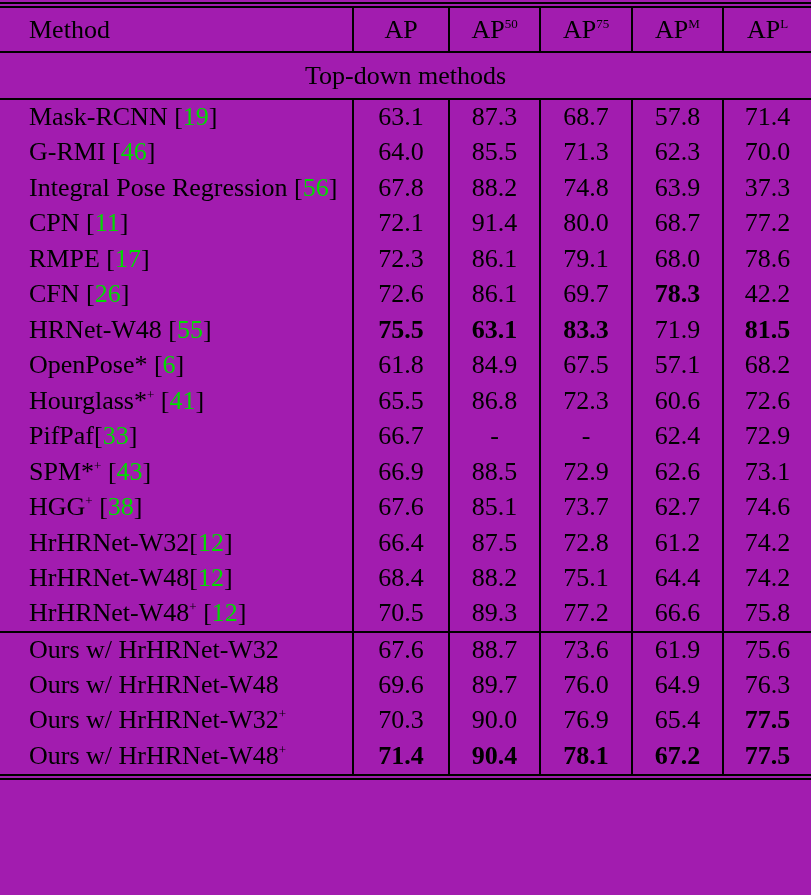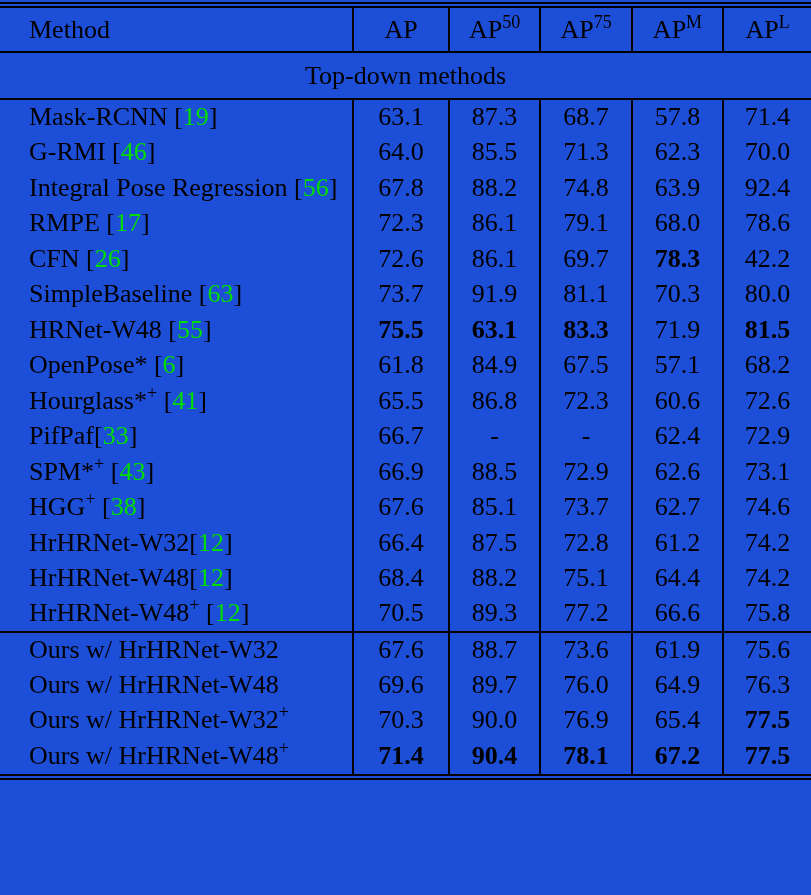--- a/index.html
+++ b/index.html
@@ -3,21 +3,21 @@
 <meta charset="utf-8">
 <style>
   html, body {
     margin: 0;
     padding: 0;
     background: #ffffff;
   }
   .page {
     width: 811px;
     height: 895px;
-    background: #1d4ed8;
+    background: #a21caf;
     box-sizing: border-box;
     padding-top: 2px;
     font-family: "Liberation Serif", "DejaVu Serif", serif;
     color: #000000;
     overflow: hidden;
   }
   .dblrule {
     width: 811px;
     height: 2px;
     border-top: 2px solid #000;
@@ -54,21 +54,21 @@
   tr.section-row td {
     text-align: center;
     border-top: 2px solid #000;
     border-bottom: 2px solid #000;
   }
   tr.group-start td {
     border-top: 2px solid #000;
   }
   .bold { font-weight: bold; }
   sup {
-    font-size: 18px;
+    font-size: 13px;
     line-height: 0;
   }
   .cite-num { color: #00dd00; }
   .citeref { cursor: pointer; }
 </style>
 </head>
 <body>
 
 <div class="page">
   <div class="dblrule"></div>
@@ -110,45 +110,45 @@
           <td class="val">71.3</td>
           <td class="val">62.3</td>
           <td class="val">70.0</td>
         </tr>
         <tr class="data-row">
           <td class="method">Integral Pose Regression <span class="citeref">[<span class="cite-num">56</span>]</span></td>
           <td class="val">67.8</td>
           <td class="val">88.2</td>
           <td class="val">74.8</td>
           <td class="val">63.9</td>
-          <td class="val">92.4</td>
+          <td class="val">37.3</td>
+        </tr>
+        <tr class="data-row">
+          <td class="method">CPN <span class="citeref">[<span class="cite-num">11</span>]</span></td>
+          <td class="val">72.1</td>
+          <td class="val">91.4</td>
+          <td class="val">80.0</td>
+          <td class="val">68.7</td>
+          <td class="val">77.2</td>
         </tr>
         <tr class="data-row">
           <td class="method">RMPE <span class="citeref">[<span class="cite-num">17</span>]</span></td>
           <td class="val">72.3</td>
           <td class="val">86.1</td>
           <td class="val">79.1</td>
           <td class="val">68.0</td>
           <td class="val">78.6</td>
         </tr>
         <tr class="data-row">
           <td class="method">CFN <span class="citeref">[<span class="cite-num">26</span>]</span></td>
           <td class="val">72.6</td>
           <td class="val">86.1</td>
           <td class="val">69.7</td>
           <td class="val bold">78.3</td>
           <td class="val">42.2</td>
-        </tr>
-        <tr class="data-row">
-          <td class="method">SimpleBaseline <span class="citeref">[<span class="cite-num">63</span>]</span></td>
-          <td class="val">73.7</td>
-          <td class="val">91.9</td>
-          <td class="val">81.1</td>
-          <td class="val">70.3</td>
-          <td class="val">80.0</td>
         </tr>
         <tr class="data-row">
           <td class="method">HRNet-W48 <span class="citeref">[<span class="cite-num">55</span>]</span></td>
           <td class="val bold">75.5</td>
           <td class="val bold">63.1</td>
           <td class="val bold">83.3</td>
           <td class="val">71.9</td>
           <td class="val bold">81.5</td>
         </tr>
         <tr class="data-row">

